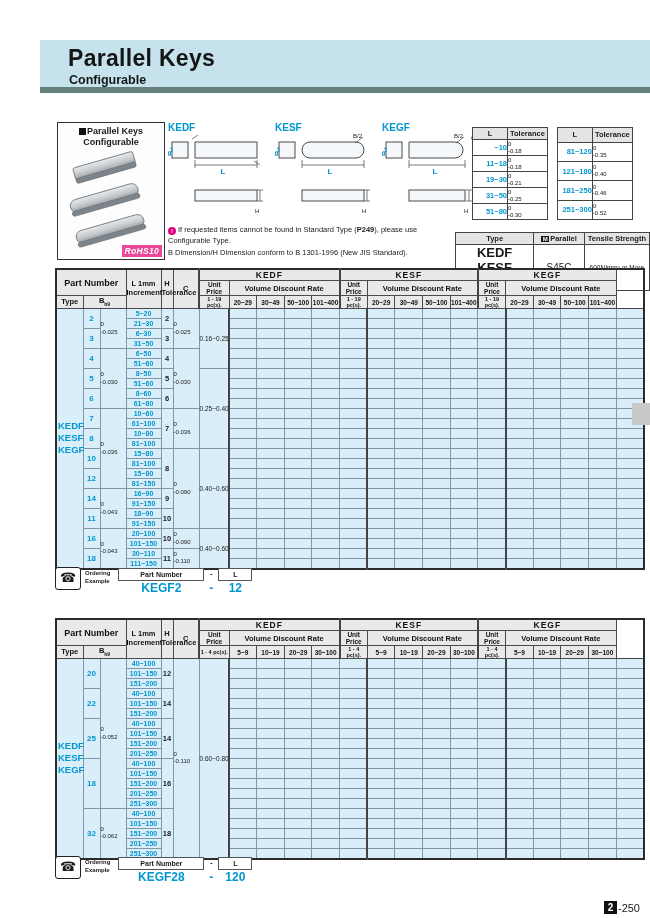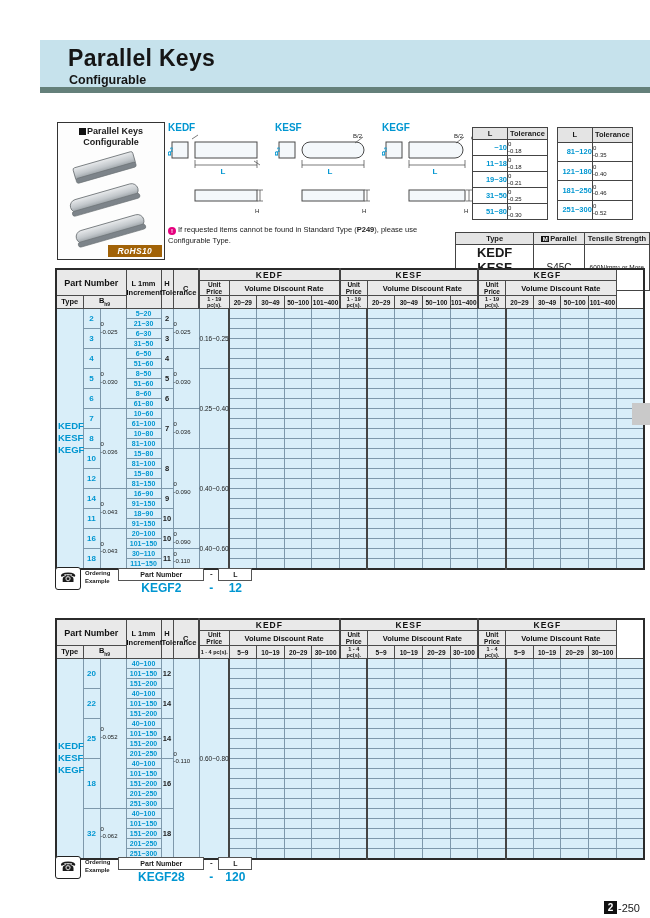--- a/index.html
+++ b/index.html
@@ -9,21 +9,21 @@
   
   .banner{left:40px;top:30px;width:610px;height:47px;background:#c6e2ec;}
   .banner .t{font-size:23px;font-weight:bold;color:#151515;margin:5px 0 0 28px;letter-spacing:.3px;}
   .banner .s{font-size:12.5px;font-weight:bold;color:#151515;margin:1px 0 0 29px;}
   .tealbar{left:40px;top:77px;width:610px;height:6px;background:#64807a;}
 
   
   .pbox{left:57px;top:112px;width:106px;height:136px;border:1.5px solid #333;background:#fdfdfd;}
   .pbox .cap{font-size:9px;font-weight:bold;line-height:1.2;margin:3px 3px 0 3px;text-align:center;}
   .sq{display:inline-block;width:7px;height:7px;background:#111;margin-right:1px;vertical-align:-1px;}
-  .rohs{position:absolute;right:2px;bottom:2px;background:#a16207;color:#fff;font-size:8.5px;font-weight:bold;font-style:italic;padding:1px 10px;letter-spacing:.3px;}
+  .rohs{position:absolute;right:2px;bottom:2px;background:#ec4899;color:#fff;font-size:8.5px;font-weight:bold;font-style:italic;padding:1px 3px;letter-spacing:.3px;}
 
   
   .diagrams{left:168px;top:112px;width:302px;height:100px;display:flex;gap:12px;}
   .diag{width:95px;}
   .dlabel{color:#0096d1;font-weight:bold;font-size:10px;margin-bottom:1px;}
   .diag svg text{font-family:"Liberation Sans",sans-serif;}
   .dim{stroke:#444;stroke-width:.7;}
   .shape{fill:#f4f8fb;stroke:#4a4a4a;stroke-width:1;}
   .bluetxt{fill:#0096d1;font-weight:bold;}
 
@@ -274,20 +274,21 @@
             <div>0</div>
             <div>-0.52</div>
           </td>
         </tr>
   </tbody>
     </table>
 </div>
 
 <div class="abs notes">
   <div><span class="cicon">!</span><span>If requested items cannot be found in Standard Type (</span><span class="pb">P249</span><span>), please use Configurable Type.</span></div>
+  <div>B Dimension/H Dimension conform to B 1301-1996 (New JIS Standard).</div>
 </div>
 
 <div class="abs typetable">
   <table class="tm">
     <tbody>
         <tr>
       <th style="width:78px">Type</th>
       <th style="width:48px"><span class="mbadge">M</span><span>Parallel</span></th>
       <th style="width:64px">Tensile Strength</th>
     </tr>

